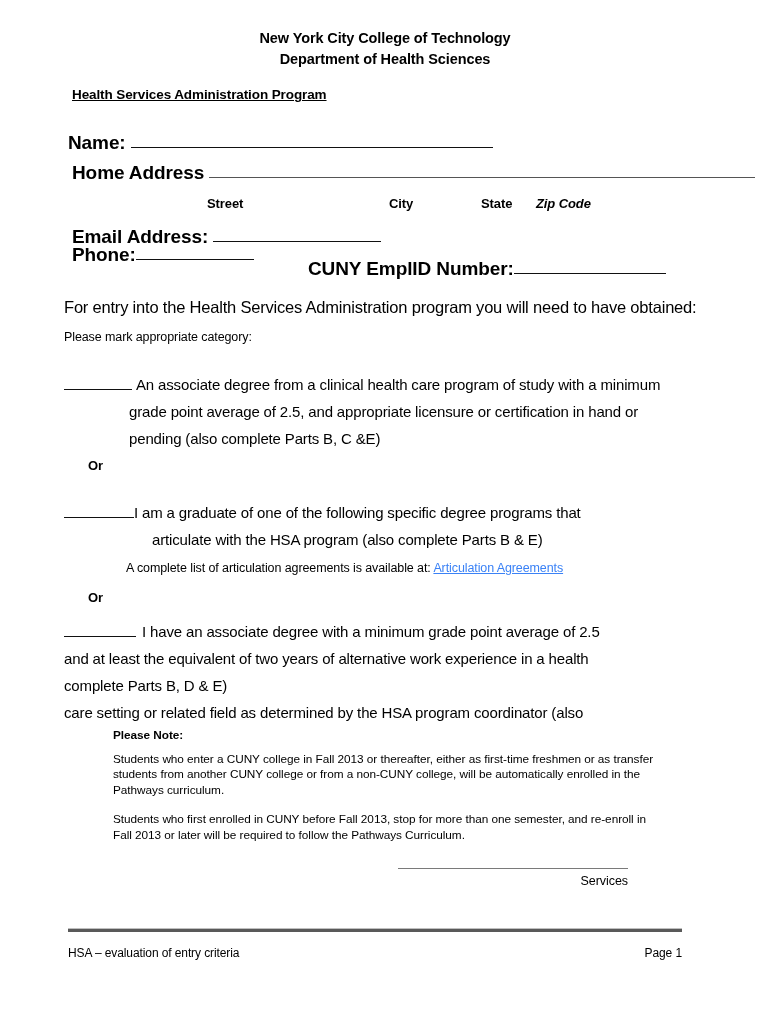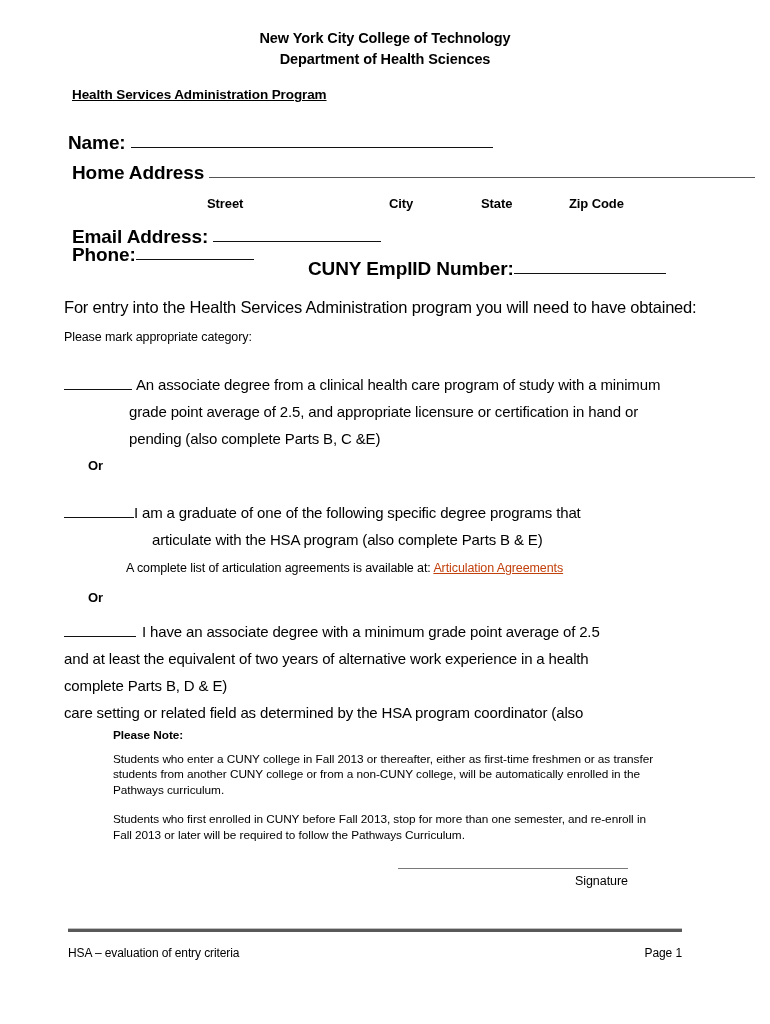--- a/index.html
+++ b/index.html
@@ -95,21 +95,21 @@
     left: 0;
     width: 770px;
     font-size: 13px;
     font-weight: bold;
     letter-spacing: -0.1px;
   }
   .addr-labels span { position: absolute; }
   .al-street { left: 207px; }
   .al-city   { left: 389px; }
   .al-state  { left: 481px; }
-  .al-zip    { left: 569px; }
+  .al-zip    { left: 536px; font-style: italic; }
 
   
   .lead {
     position: absolute;
     left: 64px;
     top: 298px;
     font-size: 16.5px;
     letter-spacing: -0.2px;
     white-space: nowrap;
   }
@@ -156,21 +156,21 @@
 
   .articulation {
     position: absolute;
     left: 126px;
     top: 561px;
     font-size: 12.5px;
     letter-spacing: -0.1px;
     white-space: nowrap;
   }
   .link-gray {
-    color: #c2410c;
+    color: #3b82f6;
     text-decoration: underline;
   }
 
   
   .note-block {
     position: absolute;
     left: 113px;
     top: 728px;
     width: 548px;
     font-size: 11.8px;
@@ -296,19 +296,19 @@
   </div>
 
   <div class="note-block">
     <div class="note-title">Please Note:</div>
     <p class="note-para">Students who enter a CUNY college in Fall 2013 or thereafter, either as first-time freshmen or as transfer students from another CUNY college or from a non-CUNY college, will be automatically enrolled in the Pathways curriculum.</p>
     <div class="note-gap"></div>
     <p class="note-para">Students who first enrolled in CUNY before Fall 2013, stop for more than one semester, and re-enroll in Fall 2013 or later will be required to follow the Pathways Curriculum.</p>
   </div>
 
   <div class="sig-line"></div>
-  <div class="sig-label">Signature</div>
+  <div class="sig-label">Services</div>
 
   <div class="footer-rule"></div>
   <div class="footer-text footer-left">HSA – evaluation of entry criteria</div>
   <div class="footer-text footer-right">Page 1</div>
 
 </div>
 
 </body></html>

